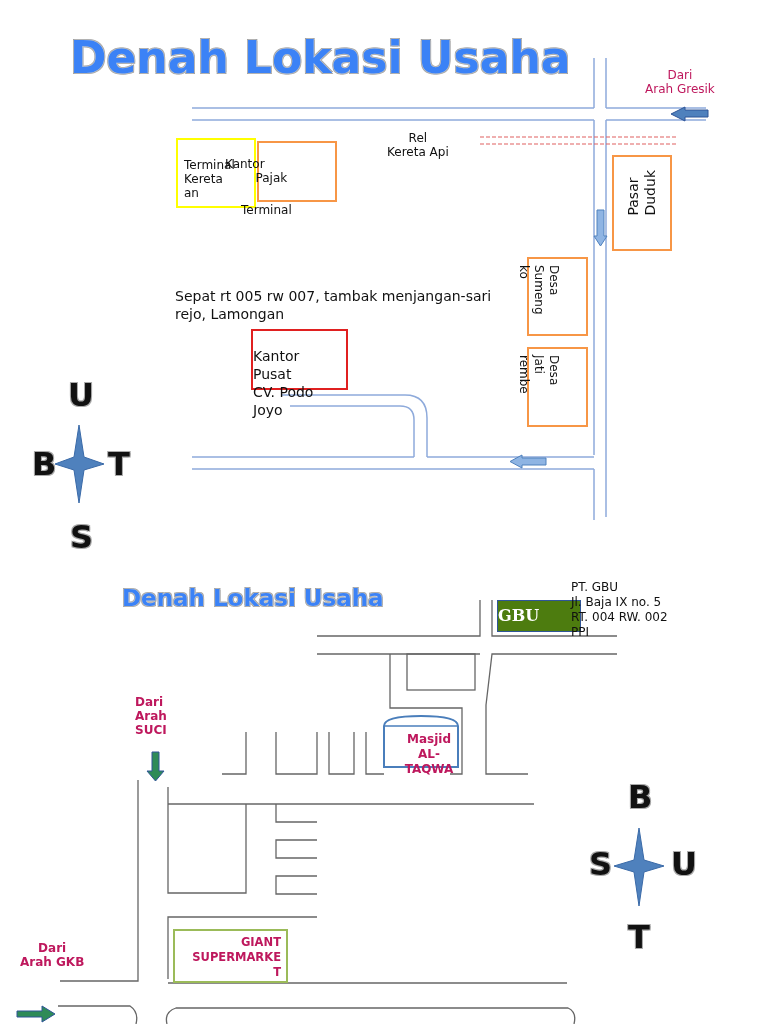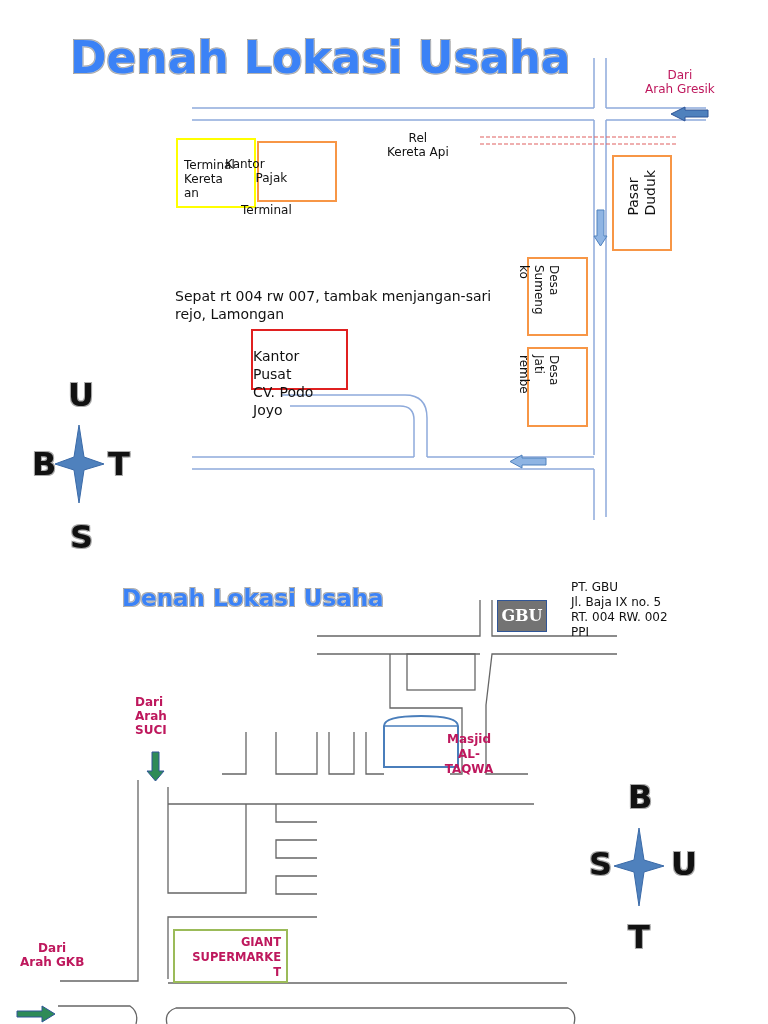--- a/index.html
+++ b/index.html
@@ -61,21 +61,21 @@
 Kereta
 an</div>
   <div class="abs lbl" style="left:225px; top:157px;">Kantor
         Pajak</div>
   <div class="abs lbl" style="left:241px; top:203px;">Terminal</div>
 
   <div class="box" style="left:612px; top:155px; width:60px; height:96px; border:2px solid #f79646;"></div>
   <div class="vtext-up" style="left:625px; top:170px; font-size:14px; line-height:17px;">Pasar
 Duduk</div>
 
-  <div class="abs" style="left:175px; top:287px; font-size:14px; line-height:18px; white-space:pre; color:#111;">Sepat rt 004 rw 007, tambak menjangan-sari
+  <div class="abs" style="left:175px; top:287px; font-size:14px; line-height:18px; white-space:pre; color:#111;">Sepat rt 005 rw 007, tambak menjangan-sari
 rejo, Lamongan</div>
 
   <div class="box" style="left:527px; top:257px; width:61px; height:79px; border:2px solid #f79646;"></div>
   <div class="vtext" style="left:516px; top:265px; line-height:15px;">Desa
 Sumeng
 ko</div>
   <div class="box" style="left:527px; top:347px; width:61px; height:80px; border:2px solid #f79646;"></div>
   <div class="vtext" style="left:516px; top:355px; line-height:15px;">Desa
 Jati
 rembe</div>
@@ -133,31 +133,31 @@
       <path d="M 574 1024 Q 577 1012 568 1008 L 176 1008 Q 164 1012 167 1024"></path>
     </g>
 
     <path d="M 152 752 L 159 752 L 159 771 L 164 771 L 155.5 781 L 147 771 L 152 771 Z" fill="#2e8b57" stroke="#2f5597" stroke-width="1"></path>
     <path d="M 17 1011 L 42 1011 L 42 1006 L 55 1014 L 42 1022 L 42 1017 L 17 1017 Z" fill="#2e8b57" stroke="#2f5597" stroke-width="1"></path>
 
     <path d="M 384 726 Q 384 716 421 716 Q 458 716 458 726 L 458 767 L 384 767 Z" fill="#fff" stroke="#4a7ebb" stroke-width="2"></path>
     <line x1="384" y1="726" x2="458" y2="726" stroke="#4a7ebb" stroke-width="1.5"></line>
   </svg>
 
-  <div class="box" style="left:497px; top:600px; width:50px; height:32px; background:#737373; border:1px solid #2f5597; color:#fff; font-family:'DejaVu Serif', serif; font-weight:bold; font-size:16px; text-align:center; line-height:30px;">GBU</div>
+  <div class="box" style="left:497px; top:600px; width:84px; height:32px; background:#4d7c0f; border:1px solid #2f5597; color:#fff; font-family:'DejaVu Serif', serif; font-weight:bold; font-size:16px; text-align:left; line-height:30px;">GBU</div>
   <div class="abs lbl" style="left:571px; top:580px; font-size:12px; line-height:15px;">PT. GBU
 Jl. Baja IX no. 5
 RT. 004 RW. 002
 PPI</div>
 
   <div class="abs lbl-b" style="left:135px; top:695px; font-size:12px;">Dari
 Arah
 SUCI</div>
 
-  <div class="abs lbl-b" style="left:386px; top:732px; width:86px; text-align:center; font-size:12px; line-height:15px;padding-left:40px;">Masjid
+  <div class="abs lbl-b" style="left:386px; top:732px; width:86px; text-align:center; font-size:12px; line-height:15px;">Masjid
 AL-
 TAQWA</div>
 
   <div class="abs lbl-b" style="left:20px; top:941px; text-align:center;">Dari
 Arah GKB</div>
 
   <div class="box" style="left:173px; top:929px; width:115px; height:54px; border:2px solid #9bbb59;"></div>
   <div class="abs lbl-b" style="left:181px; top:935px; text-align:right; width:100px; font-size:11.5px; line-height:15px;">GIANT
 SUPERMARKE
 T</div>

